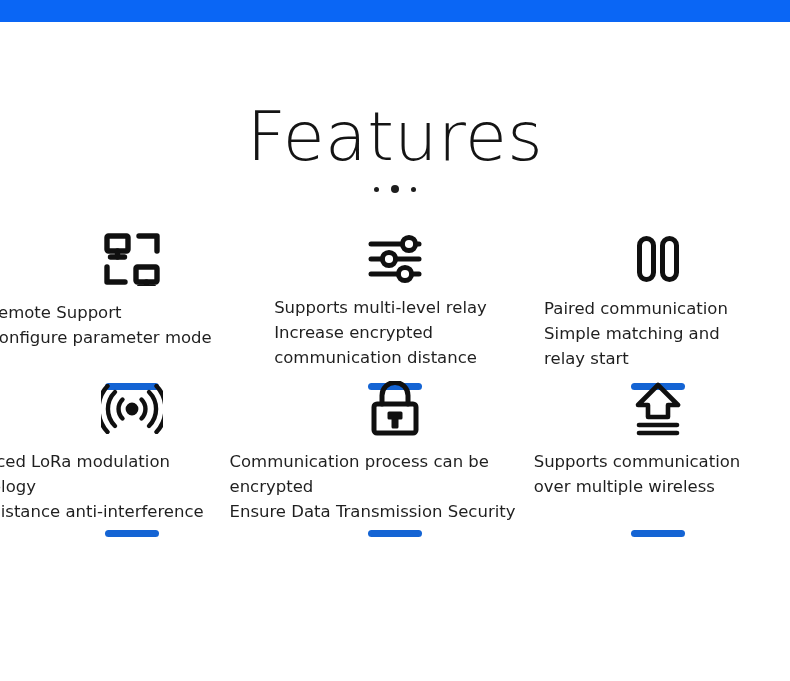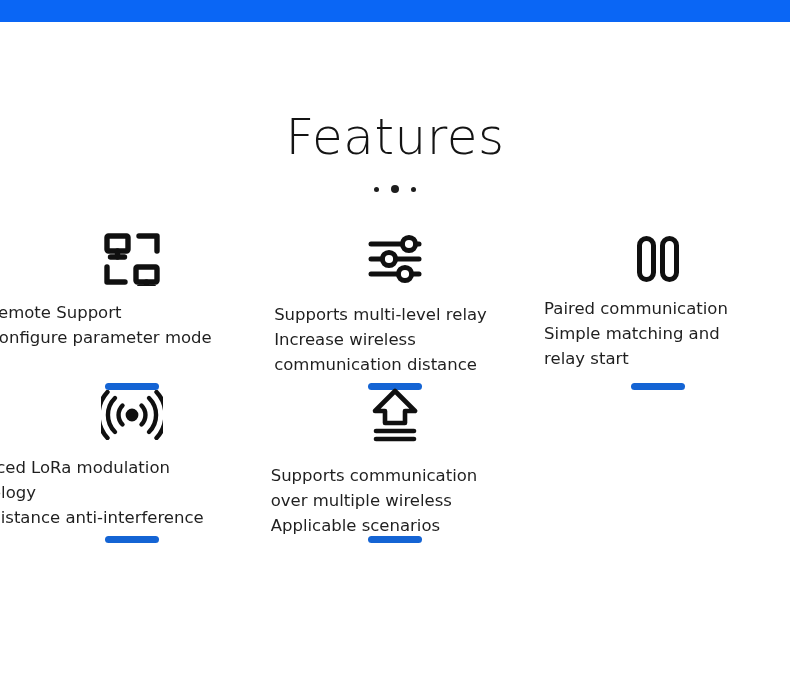--- a/index.html
+++ b/index.html
@@ -31,21 +31,21 @@
   .heading {
     position: absolute;
     top: 108px;
     left: 0;
     width: 790px;
     text-align: center;
   }
 
   .heading-title {
     font-family: "DejaVu Sans", "Liberation Sans", sans-serif;
-    font-size: 50px;
+    font-size: 68px;
     font-weight: 300;
     line-height: 58px;
     letter-spacing: 0.5px;
     color: #141414;
   }
 
   .heading-dots {
     margin-top: 18px;
     display: flex;
     justify-content: center;
@@ -104,34 +104,34 @@
     height: 7px;
     border-radius: 4px;
     background: #1464d4;
     position: absolute;
   }
 
   
   .f1 .feature-text { margin-left: -64px; margin-top: 10px; }
   .f1 .feature-underline { top: 155px; }
 
-  .f2 .feature-text { margin-left: -28px; margin-top: 12px; }
+  .f2 .feature-text { margin-left: -28px; margin-top: 5px; }
   .f2 .feature-underline { top: 155px; }
 
   .f3 .feature-text { margin-left: -43px; }
   .f3 .feature-underline { top: 155px; }
 
   
   .f4 .feature-text { margin-left: -115px; margin-top: 9px; }
   .f4 .feature-underline { top: 152px; }
 
   .f5 .feature-text { margin-left: -44px; margin-top: 9px; }
   .f5 .feature-underline { top: 152px; }
 
-  .f6 .feature-text { margin-left: -41px; margin-top: 17px; }
+  .f6 .feature-text { margin-left: -41px; margin-top: 9px; }
   .f6 .feature-underline { top: 152px; }
 </style>
 </head>
 <body>
 
 <div class="top-bar" style="background: rgb(10, 102, 245);"></div>
 
 <div class="heading">
   <div class="heading-title">Features</div>
   <div class="heading-dots">
@@ -174,21 +174,21 @@
           <path d="M4 25 H14"></path>
           <circle cx="22" cy="25" r="6.6" fill="#ffffff"></circle>
           <path d="M30 25 H52"></path>
           <path d="M4 40 H30"></path>
           <circle cx="38" cy="40" r="6.6" fill="#ffffff"></circle>
           <path d="M46 40 H52"></path>
         </svg>
       </div>
       <div class="feature-text">
         <span class="tline">Supports multi-level relay</span>
-        <span class="tline">Increase wireless</span>
+        <span class="tline">Increase encrypted</span>
         <span class="tline">communication distance</span>
       </div>
       <div class="feature-underline" style="background: rgb(20, 100, 212);"></div>
     </div>
 
     <div class="feature f3">
       <div class="feature-icon">
         <svg width="46" height="50" viewBox="0 0 46 50" fill="none" stroke="#101010" stroke-width="5">
           <rect x="4.5" y="4.5" width="14" height="41" rx="7"></rect>
           <rect x="27.5" y="4.5" width="14" height="41" rx="7"></rect>
@@ -220,31 +220,45 @@
         </svg>
       </div>
       <div class="feature-text">
         <span class="tline">Advanced LoRa modulation</span>
         <span class="tline">technology</span>
         <span class="tline">Long-distance anti-interference</span>
       </div>
       <div class="feature-underline" style="background: rgb(20, 100, 212);"></div>
     </div>
 
+    <div class="feature f5">
+      <div class="feature-icon">
+        <svg width="52" height="56" viewBox="0 0 52 56" fill="none" stroke="#101010" stroke-width="5" stroke-linecap="round" stroke-linejoin="round">
+          <path d="M13 23 V14.5 a13 13 0 0 1 26 0 V23"></path>
+          <rect x="5" y="23" width="42" height="29" rx="3"></rect>
+          <path d="M20 32 H32 v5 h-4 v9 h-4 v-9 h-4 z" fill="#101010" stroke="#101010" stroke-width="3"></path>
+        </svg>
+      </div>
+      <div class="feature-text">
+        <span class="tline">Communication process can be</span>
+        <span class="tline">encrypted</span>
+        <span class="tline">Ensure Data Transmission Security</span>
+      </div>
+      <div class="feature-underline" style="background: rgb(20, 100, 212);"></div>
+    </div>
 
     <div class="feature f6">
       <div class="feature-icon">
         <svg width="48" height="54" viewBox="0 0 48 54" fill="none" stroke="#101010" stroke-width="4.6" stroke-linecap="round" stroke-linejoin="round">
           <path d="M24 3 L44 23 H34 V35 H14 V23 H4 Z"></path>
           <path d="M5 43 H43"></path>
           <path d="M5 51 H43"></path>
         </svg>
       </div>
       <div class="feature-text">
         <span class="tline">Supports communication</span>
         <span class="tline">over multiple wireless</span>
-        <span class="tline">Applicable scenarios</span>
       </div>
       <div class="feature-underline" style="background: rgb(20, 100, 212);"></div>
     </div>
 
   </div>
 </div>
 
 </body></html>

